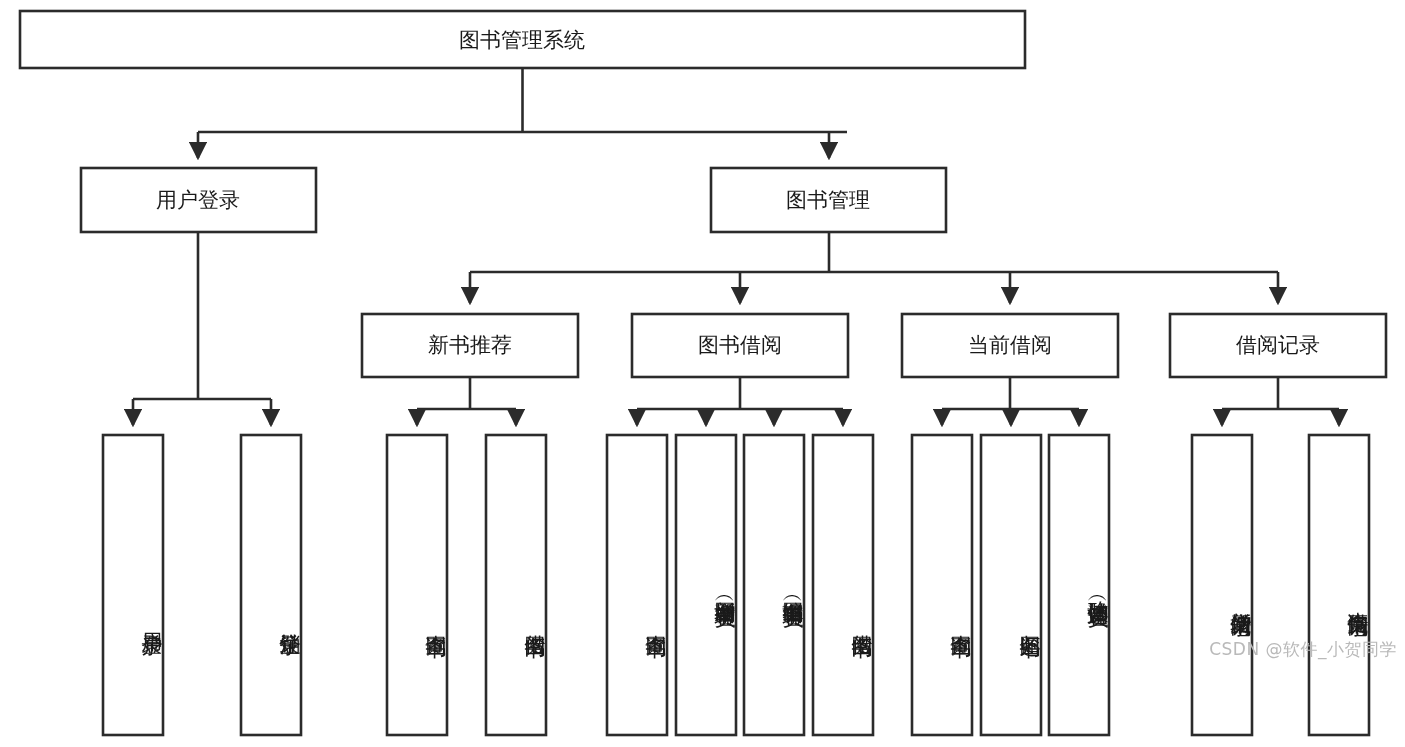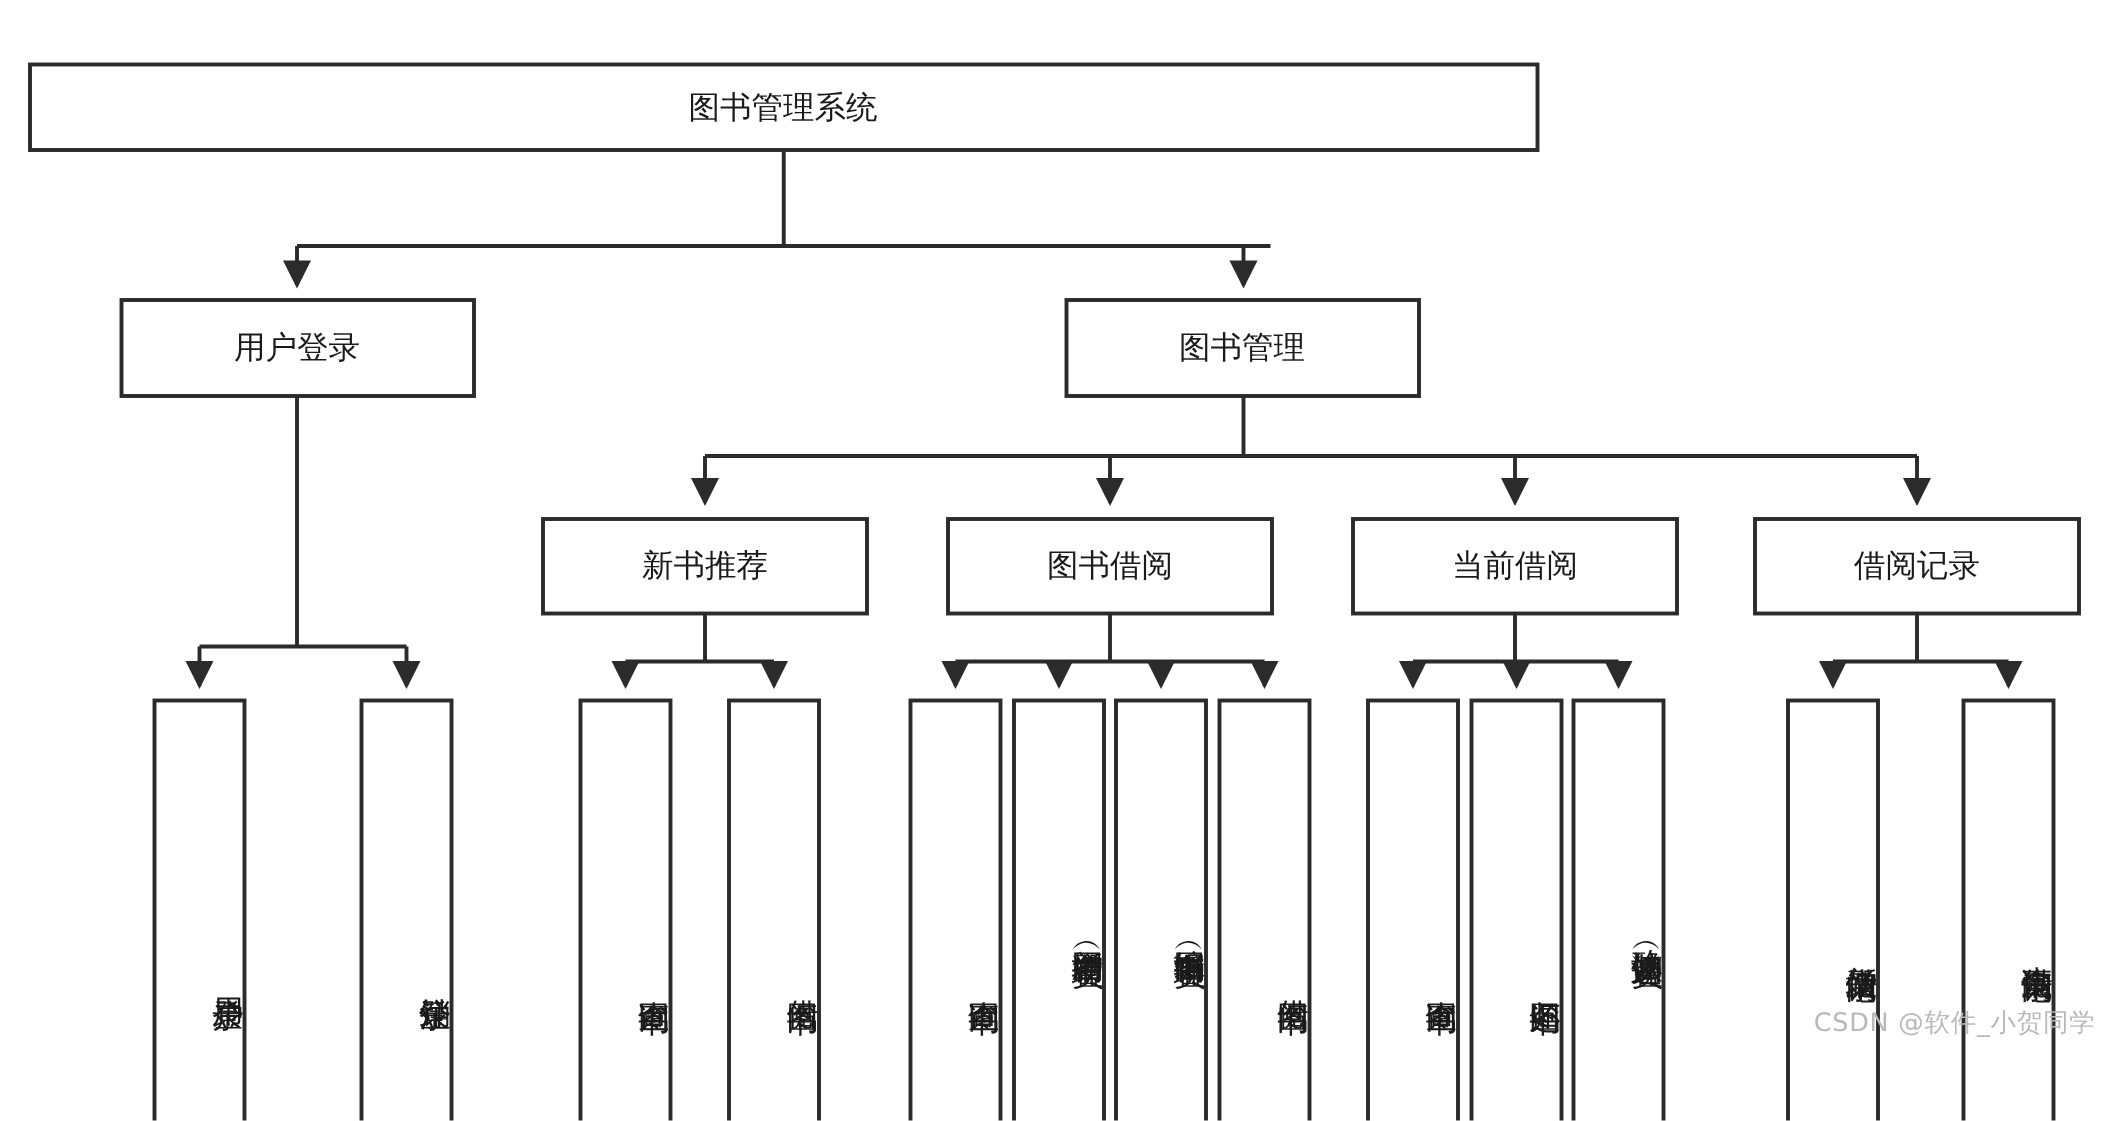--- a/index.html
+++ b/index.html
@@ -12,21 +12,20 @@
     width: 1405px;
     height: 747px;
     overflow: hidden;
     font-family: "DejaVu Sans", "Liberation Sans", sans-serif;
   }
   #diagram-root {
     position: relative;
     width: 1405px;
     height: 665px;
     background: #ffffff;
-    margin-top: 32px;
   }
   svg#tree-svg {
     position: absolute;
     left: 0;
     top: 0;
     width: 1405px;
     height: 747px;
   }
   .node-box {
     fill: #ffffff;

